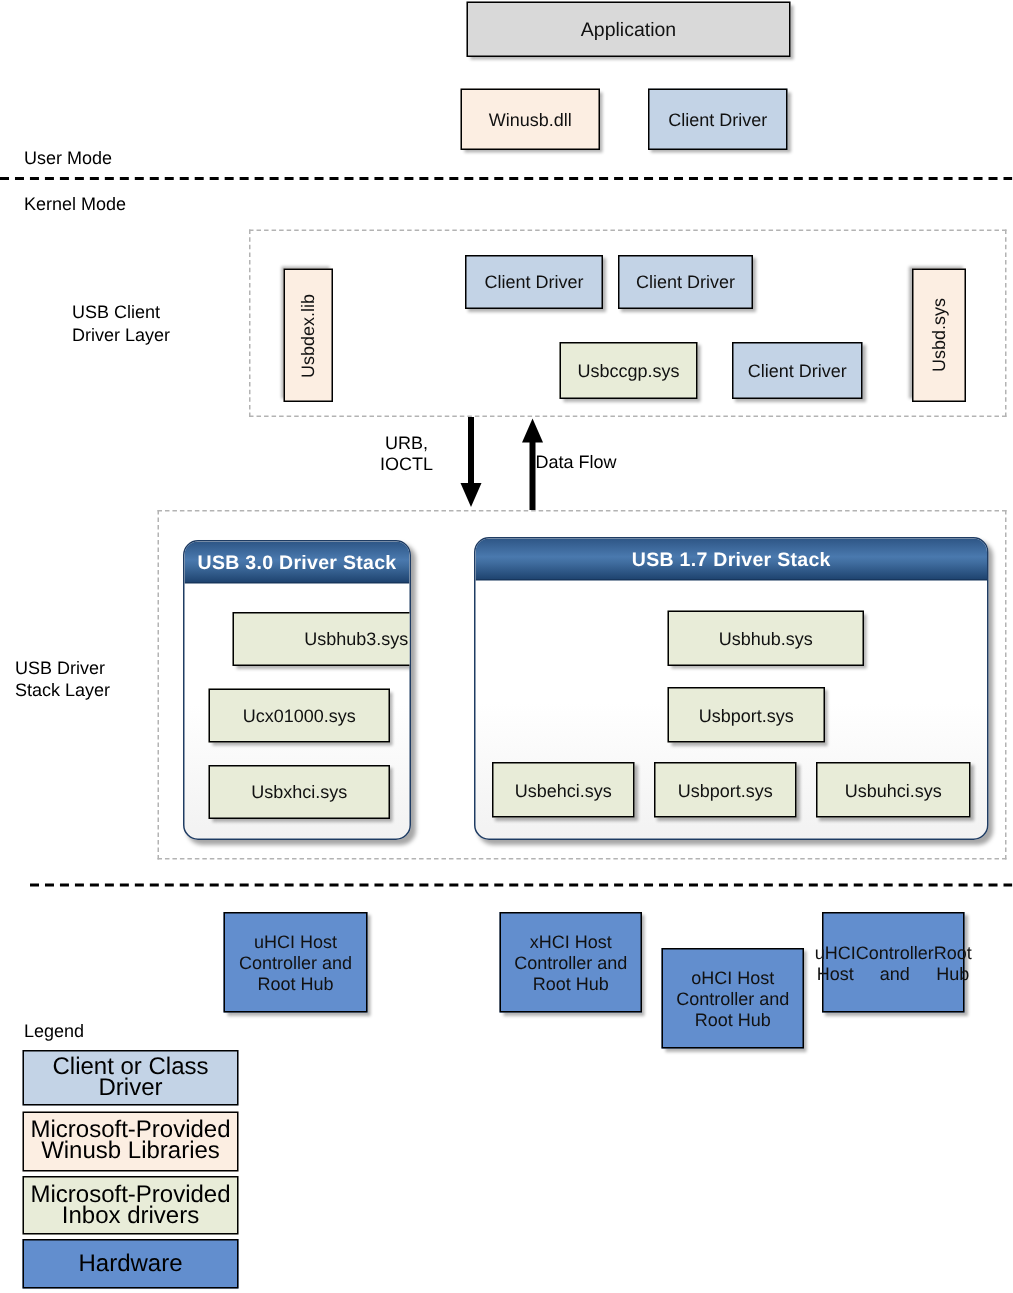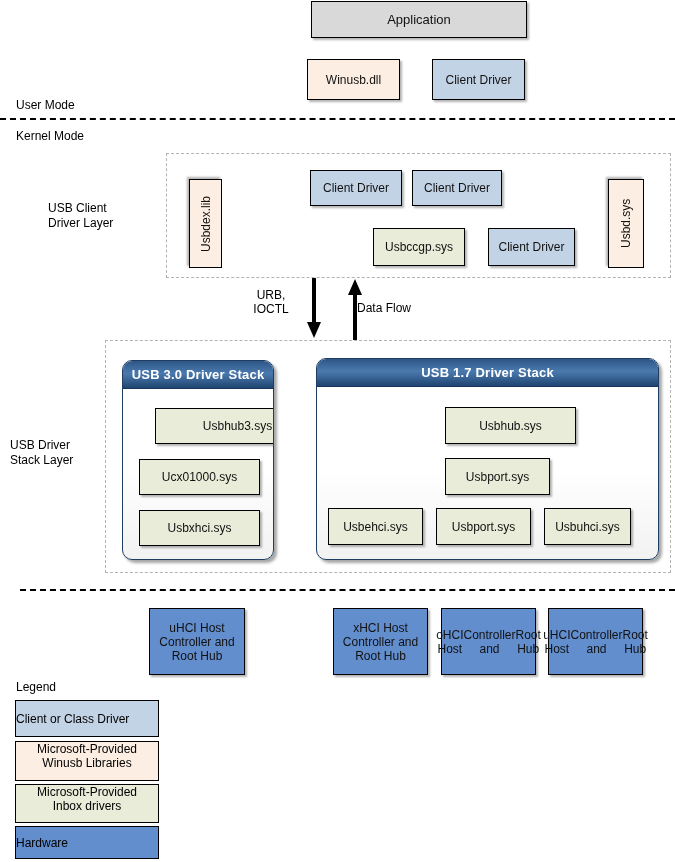--- a/index.html
+++ b/index.html
@@ -98,25 +98,25 @@
   .arrow-label {
     font-size: 12px;
     line-height: 14px;
     text-align: center;
     white-space: nowrap;
   }
 
   .legend-title { font-size: 12px; }
   .legend-box {
     border: 1px solid #000000;
-    font-size: 12px;
+    font-size: 16px;
     line-height: 14px;
     display: flex;
     align-items: center;
-    justify-content: flex-start;
+    justify-content: center;
     text-align: center;
   }
 </style>
 </head>
 <body>
 
 <div id="canvas">
 
   <div class="abs box fill-app shadow" style="left:311px; top:1px; width:216px; height:37px; font-size:13px;">
     <span>Application</span>
@@ -214,41 +214,41 @@
       </div>
       <div class="abs box fill-inbox shadow" style="left:128px; top:71px; width:105px; height:37px;">
         <span>Usbport.sys</span>
       </div>
       <div class="abs box fill-inbox shadow" style="left:11px; top:121px; width:95px; height:37px;">
         <span>Usbehci.sys</span>
       </div>
       <div class="abs box fill-inbox shadow" style="left:119px; top:121px; width:95px; height:37px;">
         <span>Usbport.sys</span>
       </div>
-      <div class="abs box fill-inbox shadow" style="left:227px; top:121px; width:87px; height:37px;">
+      <div class="abs box fill-inbox shadow" style="left:227px; top:121px; width:103px; height:37px;">
         <span>Usbuhci.sys</span>
       </div>
     </div>
   </div>
 
   <div class="abs mode-divider" style="left:20px; top:589px; width:655px;"></div>
 
   <div class="abs box fill-hw shadow" style="left:149px; top:608px; width:96px; height:67px; flex-direction:column;">
     <div>uHCI Host</div>
     <div>Controller and</div>
     <div>Root Hub</div>
   </div>
 
   <div class="abs box fill-hw shadow" style="left:333px; top:608px; width:95px; height:67px; flex-direction:column;">
     <div>xHCI Host</div>
     <div>Controller and</div>
     <div>Root Hub</div>
   </div>
 
-  <div class="abs box fill-hw shadow" style="left:441px; top:608px; width:95px; height:67px; flex-direction:row;">
+  <div class="abs box fill-hw shadow" style="left:441px; top:632px; width:95px; height:67px; flex-direction:column;">
     <div>oHCI Host</div>
     <div>Controller and</div>
     <div>Root Hub</div>
   </div>
 
   <div class="abs box fill-hw shadow" style="left:548px; top:608px; width:95px; height:67px; flex-direction:row;">
     <div>uHCI Host</div>
     <div>Controller and</div>
     <div>Root Hub</div>
   </div>

